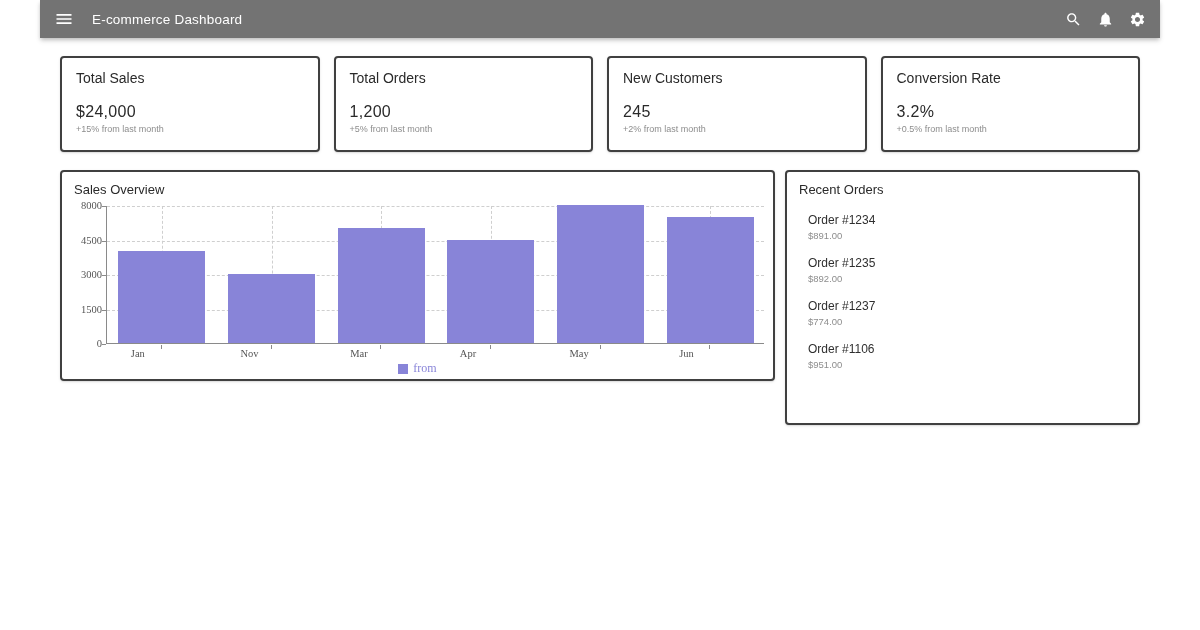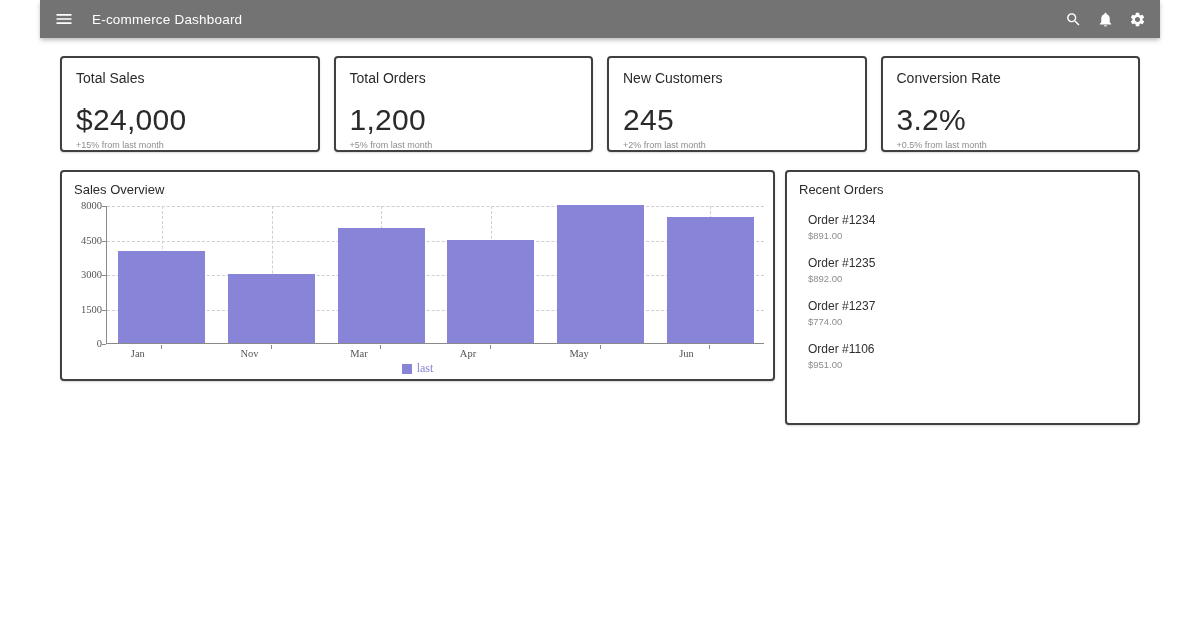--- a/index.html
+++ b/index.html
@@ -31,21 +31,21 @@
   .card {
     background: #fff; border: 2px solid #404040; border-radius: 4px;
     box-shadow: 0 1px 3px rgba(0,0,0,.10), 0 1px 1px rgba(0,0,0,.06);
   }
   .card-title { font-size: 13px; color: #2a2a2a; }
 
   
   .stats-row { display: flex; gap: 14px; }
   .stat-card { flex: 1 1 0; height: 96px; padding: 12px 14px; }
   .stat-title { font-size: 14px; color: #2a2a2a; }
-  .stat-value { font-size: 30px; color: #2a2a2a; margin-top: 17px; letter-spacing: .3px; }
+  .stat-value { font-size: 16px; color: #2a2a2a; margin-top: 17px; letter-spacing: .3px; }
   .stat-change { font-size: 9px; color: #8d8d8d; margin-top: 3px; }
 
   
   .panels-row { display: flex; gap: 10px; margin-top: 18px; align-items: flex-start; }
   .chart-card { width: 715px; height: 211px; padding: 10px 12px; }
   .orders-card { flex: 1 1 0; height: 255px; padding: 10px 12px; }
 
   
   .chart { position: relative; height: 160px; margin-top: 3px; }
   .plot {
@@ -180,21 +180,21 @@
             <div class="ctext xtick-label" style="left: 276.167px;">Mar</div>
             <div class="tickmark" style="left: 415.833px; top: 145px; width: 1px; height: 4px;"></div>
             <div class="ctext xtick-label" style="left: 385.833px;">Apr</div>
             <div class="tickmark" style="left: 525.5px; top: 145px; width: 1px; height: 4px;"></div>
             <div class="ctext xtick-label" style="left: 495.5px;">May</div>
             <div class="tickmark" style="left: 635.167px; top: 145px; width: 1px; height: 4px;"></div>
             <div class="ctext xtick-label" style="left: 605.167px;">Jun</div>
           </div>
         <div class="legend">
           <span class="legend-swatch" id="legend-swatch" style="background: rgb(136, 132, 216);"></span>
-          <span class="legend-label" id="legend-label" style="color: rgb(136, 132, 216);">last</span>
+          <span class="legend-label" id="legend-label" style="color: rgb(136, 132, 216);">from</span>
         </div>
       </div>
 
       <div class="card orders-card">
         <div class="card-title">Recent Orders</div>
         <div class="orders-list" id="orders-list">
   <div class="order-item">
     <div class="order-label">Order #1234</div>
     <div class="order-amount">$891.00</div>
   </div>

